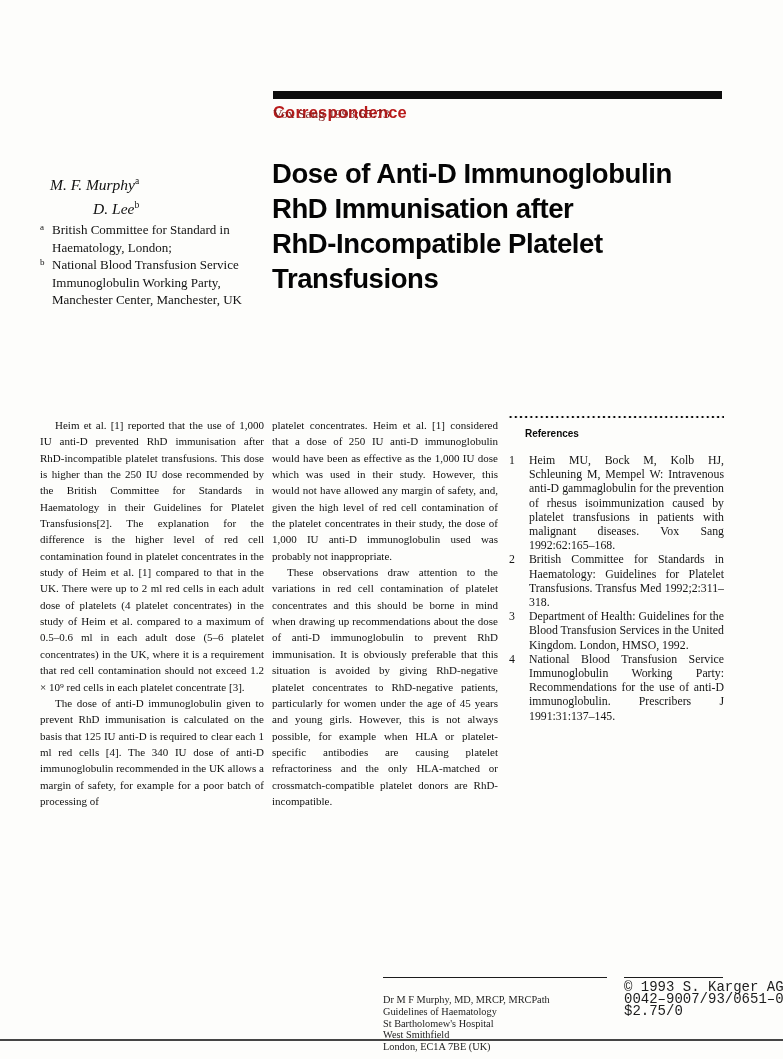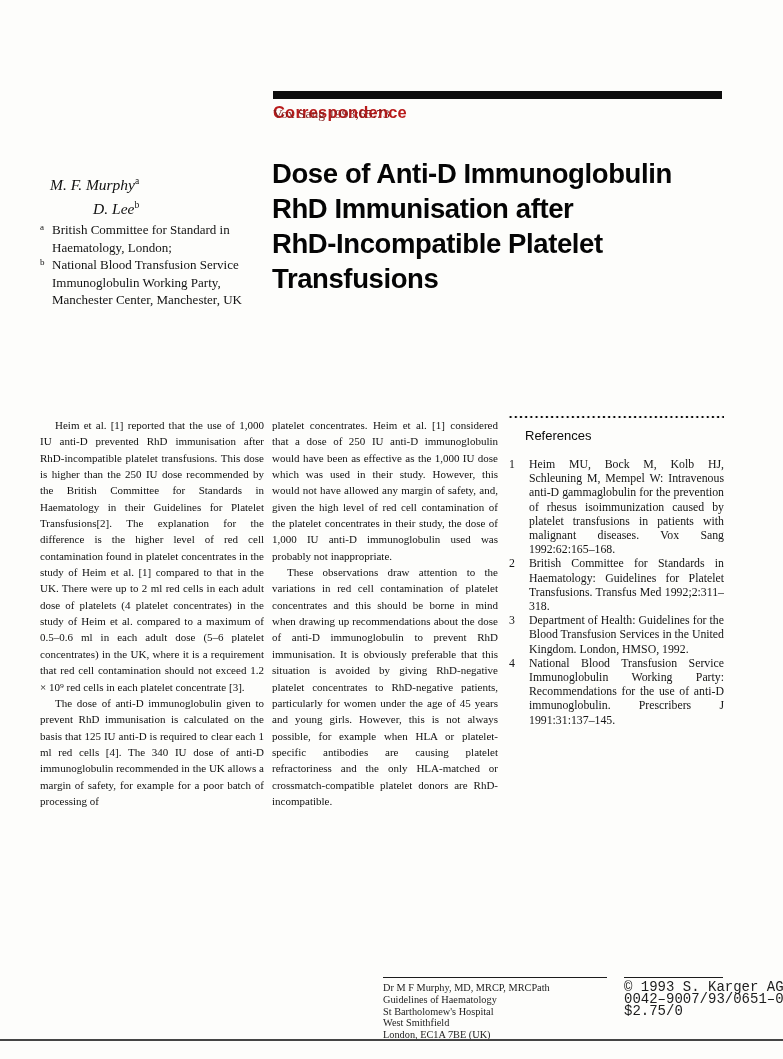--- a/index.html
+++ b/index.html
@@ -104,22 +104,22 @@
   .dotted-rule {
     width: 100%; height: 4px;
     background-image: radial-gradient(circle, #0a0a0a 1.15px, transparent 1.45px);
     background-size: 5.2px 4px;
     background-position: 0 50%;
     background-repeat: repeat-x;
   }
   .refs-heading {
     margin: 9px 0 0 17px;
     font-family: "Liberation Sans", "DejaVu Sans", sans-serif;
-    font-weight: normal;
-    font-size: 13px;
+    font-weight: bold;
+    font-size: 10px;
     color: #0a0a0a;
   }
   .refs-list { margin-top: 14px; }
   .ref-item {
     position: relative;
     padding-left: 21px;
     font-size: 11.8px;
     line-height: 14.2px;
     text-align: justify;
     color: #141414;
@@ -128,21 +128,21 @@
     position: absolute;
     left: 1px; top: 0;
   }
 
   
   .footer-contact {
     position: absolute;
     left: 383px; top: 977px;
     width: 224px;
     border-top: 1.5px solid #1c1c1c;
-    padding-top: 4px;
+    padding-top: 16px;
     font-size: 10.3px;
     line-height: 11.8px;
     color: #1c1c1c;
   }
   .footer-copyright {
     position: absolute;
     left: 624px; top: 977px;
     width: 99px;
     border-top: 1.5px solid #1c1c1c;
     padding-top: 4px;

